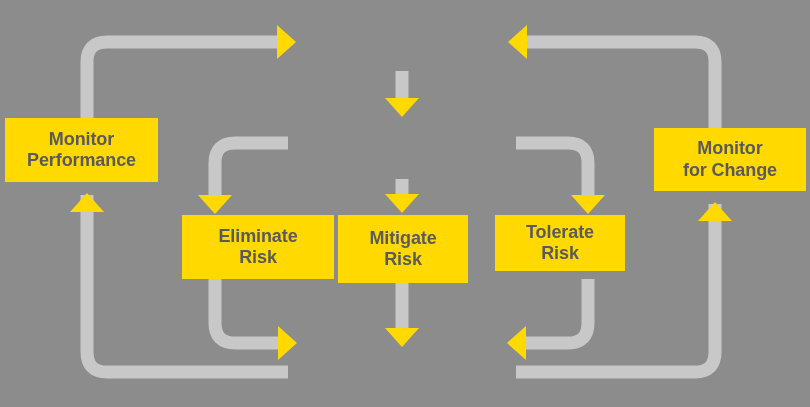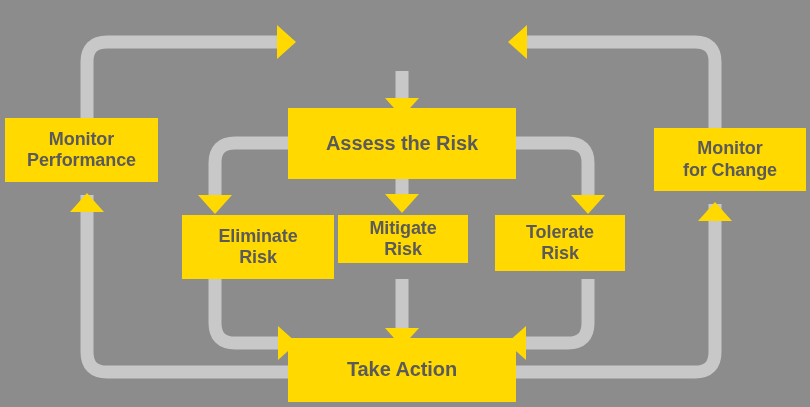--- a/index.html
+++ b/index.html
@@ -38,21 +38,21 @@
     letter-spacing: -0.1px;
   }
   .node-lg { font-size: 20px; }
   .node-md { font-size: 18px; }
 
   #node-identify      { left: 288px; top: 8px;   width: 228px; height: 64px; }
   #node-assess        { left: 288px; top: 108px; width: 228px; height: 71px; }
   #node-monitor-perf  { left: 5px;   top: 118px; width: 153px; height: 64px; }
   #node-monitor-chg   { left: 654px; top: 128px; width: 152px; height: 63px; }
   #node-eliminate     { left: 182px; top: 215px; width: 152px; height: 64px; }
-  #node-mitigate      { left: 338px; top: 215px; width: 130px; height: 48px; }
+  #node-mitigate      { left: 338px; top: 215px; width: 130px; height: 68px; }
   #node-tolerate      { left: 495px; top: 215px; width: 130px; height: 56px; }
   #node-take-action   { left: 288px; top: 338px; width: 228px; height: 64px; }
 </style>
 </head>
 <body>
 
 <div id="diagram-root">
 
   <svg id="flow-svg" viewBox="0 0 810 407" xmlns="http://www.w3.org/2000/svg">
     <g fill="none" stroke="#c8c8c8" stroke-width="13" stroke-linecap="butt">
@@ -93,32 +93,30 @@
 
       <polygon points="526,326 526,360 507,343"></polygon>
       <polygon points="527,25 527,59 508,42"></polygon>
 
       <polygon points="70,212 104,212 87,193"></polygon>
       <polygon points="698,221 732,221 715,202"></polygon>
     </g>
   </svg>
 
 
-  <div class="node node-lg" id="node-assess">Assess the Risk</div>
 
   <div class="node node-md" id="node-monitor-perf">Monitor
 Performance</div>
 
   <div class="node node-md" id="node-monitor-chg">Monitor
 for Change</div>
 
   <div class="node node-md" id="node-eliminate">Eliminate
 Risk</div>
 
   <div class="node node-md" id="node-mitigate">Mitigate
 Risk</div>
 
   <div class="node node-md" id="node-tolerate">Tolerate
 Risk</div>
 
-  <div class="node node-lg" id="node-take-action">Take Action</div>
 
 </div>
 
 </body></html>

